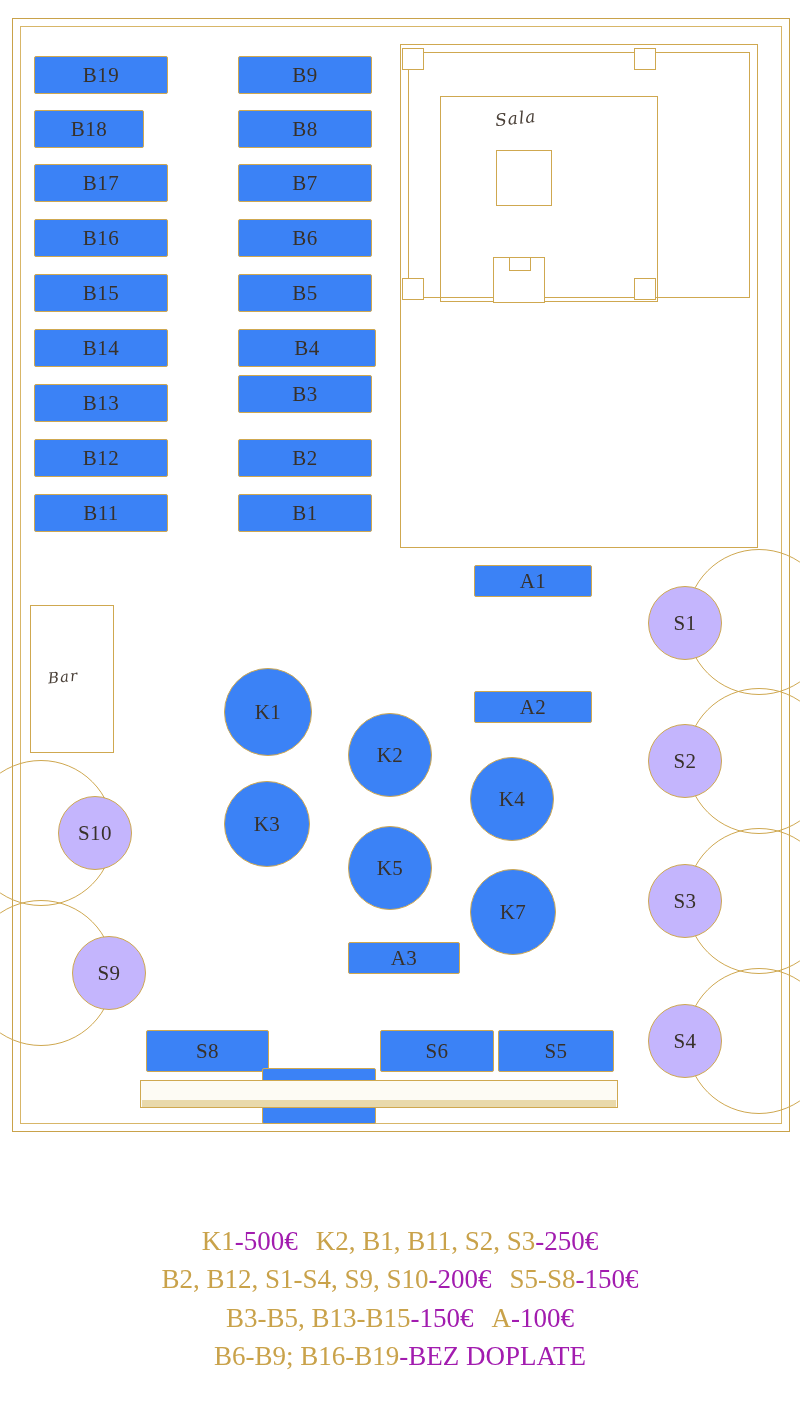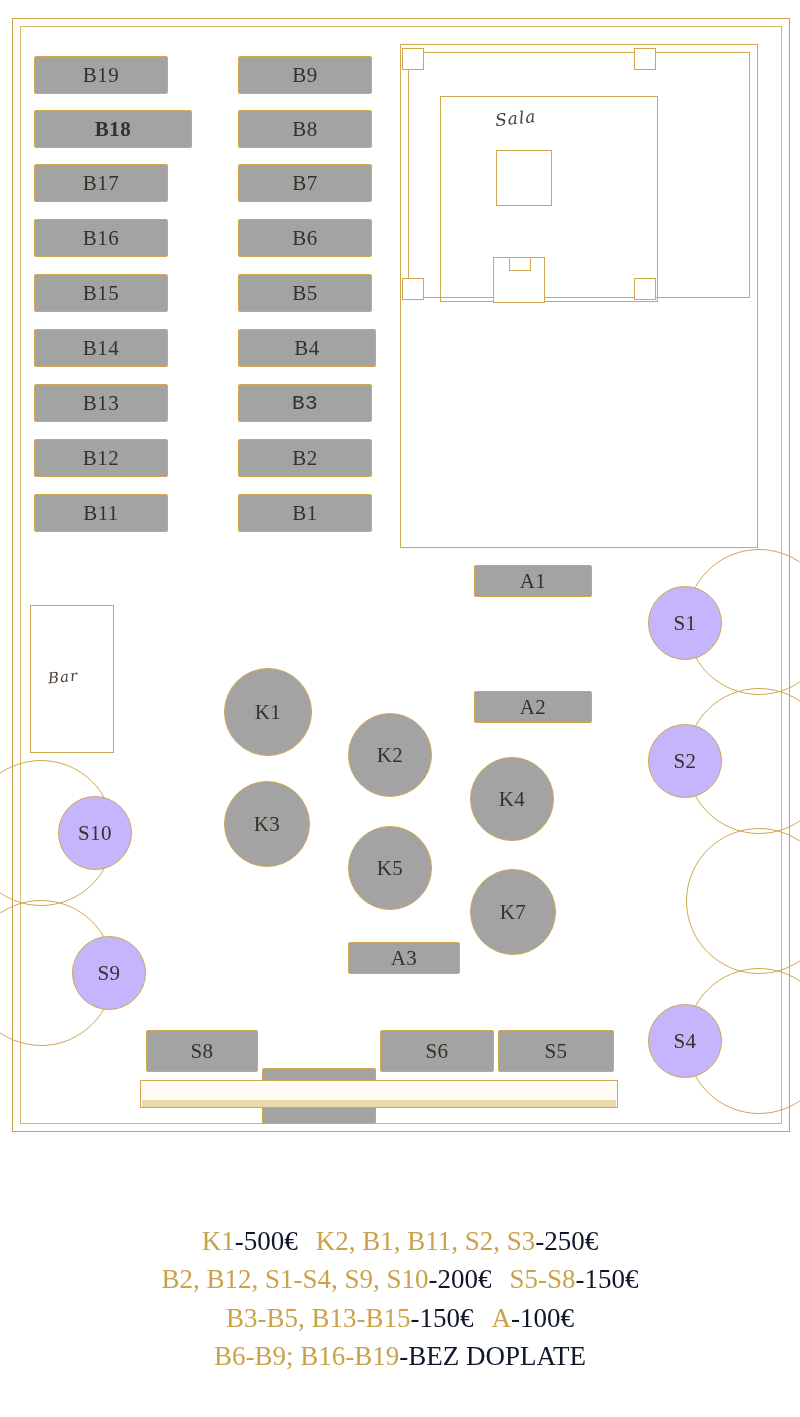--- a/index.html
+++ b/index.html
@@ -38,21 +38,21 @@
     width: 760px;
     height: 1096px;
     border: 1px solid #d8b668;
   }
 
   
   .tbl {
     position: absolute;
     box-sizing: border-box;
     border: 1px solid #cfa850;
-    background: #a3a3a3;
+    background: #3b82f6;
     display: flex;
     align-items: center;
     justify-content: center;
     font-size: 21px;
     color: #38312a;
     letter-spacing: 0.5px;
     border-radius: 1px;
   }
   .tbl.rect { border-radius: 2px; }
   .tbl.circle {
@@ -146,21 +146,21 @@
     top: 1222px;
     width: 800px;
     text-align: center;
     line-height: 1.42;
     font-size: 27px;
     color: #2b2b2b;
     font-family: "Liberation Serif", serif;
   }
   .legend .line { white-space: nowrap; }
   .gold { color: #c9a24a; }
-  .dark { color: #0f172a; }
+  .dark { color: #a21caf; }
   .sp { display: inline-block; width: 18px; }
 </style>
 </head>
 <body>
 
 <div id="stage">
 
   <div class="plan-outer"></div>
   <div class="plan-inner"></div>
 
@@ -170,36 +170,36 @@
   <div class="stage-corner" style="left:634px; top:48px;"></div>
   <div class="stage-corner" style="left:402px; top:278px;"></div>
   <div class="stage-corner" style="left:634px; top:278px;"></div>
   <div class="stage-sq" style="left:440px; top:96px; width:218px; height:206px;"></div>
   <div class="stage-sq" style="left:496px; top:150px; width:56px; height:56px;"></div>
   <div class="stage-sq" style="left:493px; top:257px; width:52px; height:46px; background:#fff;"></div>
   <div class="stage-sq" style="left:509px; top:257px; width:22px; height:14px;"></div>
   <div class="script-label" style="left:495px; top:108px;">Sala</div>
 
   <div class="tbl rect" style="left:34px; top:56px; width:134px; height:38px;">B19</div>
-  <div class="tbl rect" style="left:34px; top:110px; width:158px; height:38px;font-weight:bold;">B18</div>
+  <div class="tbl rect" style="left:34px; top:110px; width:110px; height:38px;">B18</div>
   <div class="tbl rect" style="left:34px; top:164px; width:134px; height:38px;">B17</div>
   <div class="tbl rect" style="left:34px; top:219px; width:134px; height:38px;">B16</div>
   <div class="tbl rect" style="left:34px; top:274px; width:134px; height:38px;">B15</div>
   <div class="tbl rect" style="left:34px; top:329px; width:134px; height:38px;">B14</div>
   <div class="tbl rect" style="left:34px; top:384px; width:134px; height:38px;">B13</div>
   <div class="tbl rect" style="left:34px; top:439px; width:134px; height:38px;">B12</div>
   <div class="tbl rect" style="left:34px; top:494px; width:134px; height:38px;">B11</div>
 
   <div class="tbl rect" style="left:238px; top:56px; width:134px; height:38px;">B9</div>
   <div class="tbl rect" style="left:238px; top:110px; width:134px; height:38px;">B8</div>
   <div class="tbl rect" style="left:238px; top:164px; width:134px; height:38px;">B7</div>
   <div class="tbl rect" style="left:238px; top:219px; width:134px; height:38px;">B6</div>
   <div class="tbl rect" style="left:238px; top:274px; width:134px; height:38px;">B5</div>
   <div class="tbl rect" style="left:238px; top:329px; width:138px; height:38px;">B4</div>
-  <div class="tbl rect" style="left:238px; top:384px; width:134px; height:38px;font-family:Liberation Mono, monospace;">B3</div>
+  <div class="tbl rect" style="left:238px; top:375px; width:134px; height:38px;">B3</div>
   <div class="tbl rect" style="left:238px; top:439px; width:134px; height:38px;">B2</div>
   <div class="tbl rect" style="left:238px; top:494px; width:134px; height:38px;">B1</div>
 
   <div class="tbl rect" style="left:474px; top:565px; width:118px; height:32px;">A1</div>
   <div class="tbl rect" style="left:474px; top:691px; width:118px; height:32px;text-align:right;">A2</div>
   <div class="tbl rect" style="left:348px; top:942px; width:112px; height:32px;">A3</div>
 
   <div class="bar-box" style="left:30px; top:605px; width:84px; height:148px;"></div>
   <div class="script-label" style="left:48px; top:668px; font-size:15px;">Bar</div>
 
@@ -210,31 +210,32 @@
   <div class="tbl circle" style="left:348px; top:826px; width:84px; height:84px;">K5</div>
   <div class="tbl circle" style="left:470px; top:869px; width:86px; height:86px;">K7</div>
 
   <div class="arc-right" style="left:686px; top:549px; width:146px; height:146px;"></div>
   <div class="tbl arcseat" style="left:648px; top:586px; width:74px; height:74px;">S1</div>
 
   <div class="arc-right" style="left:686px; top:688px; width:146px; height:146px;"></div>
   <div class="tbl arcseat" style="left:648px; top:724px; width:74px; height:74px;">S2</div>
 
   <div class="arc-right" style="left:686px; top:828px; width:146px; height:146px;"></div>
+  <div class="tbl arcseat" style="left:648px; top:864px; width:74px; height:74px;">S3</div>
 
   <div class="arc-right" style="left:686px; top:968px; width:146px; height:146px;"></div>
   <div class="tbl arcseat" style="left:648px; top:1004px; width:74px; height:74px;">S4</div>
 
   <div class="arc-left" style="left:-32px; top:760px; width:146px; height:146px;"></div>
   <div class="tbl arcseat" style="left:58px; top:796px; width:74px; height:74px;">S10</div>
 
   <div class="arc-left" style="left:-32px; top:900px; width:146px; height:146px;"></div>
   <div class="tbl arcseat" style="left:72px; top:936px; width:74px; height:74px;">S9</div>
 
-  <div class="tbl rect" style="left:146px; top:1030px; width:112px; height:42px;">S8</div>
+  <div class="tbl rect" style="left:146px; top:1030px; width:123px; height:42px;">S8</div>
   <div class="tbl rect" style="left:262px; top:1030px; width:114px; height:56px;margin-top:38px;">S7</div>
   <div class="tbl rect" style="left:380px; top:1030px; width:114px; height:42px;">S6</div>
   <div class="tbl rect" style="left:498px; top:1030px; width:116px; height:42px;">S5</div>
 
   <div class="strip" style="left:140px; top:1080px; width:478px; height:28px;"></div>
   <div class="strip-fill" style="left:142px; top:1100px; width:474px; height:7px;"></div>
 
   <div class="legend">
     <div class="line">
       <span class="gold">K1</span><span class="dark">-500€</span><span class="sp"></span><span class="gold">K2, B1, B11, S2, S3</span><span class="dark">-250€</span>

